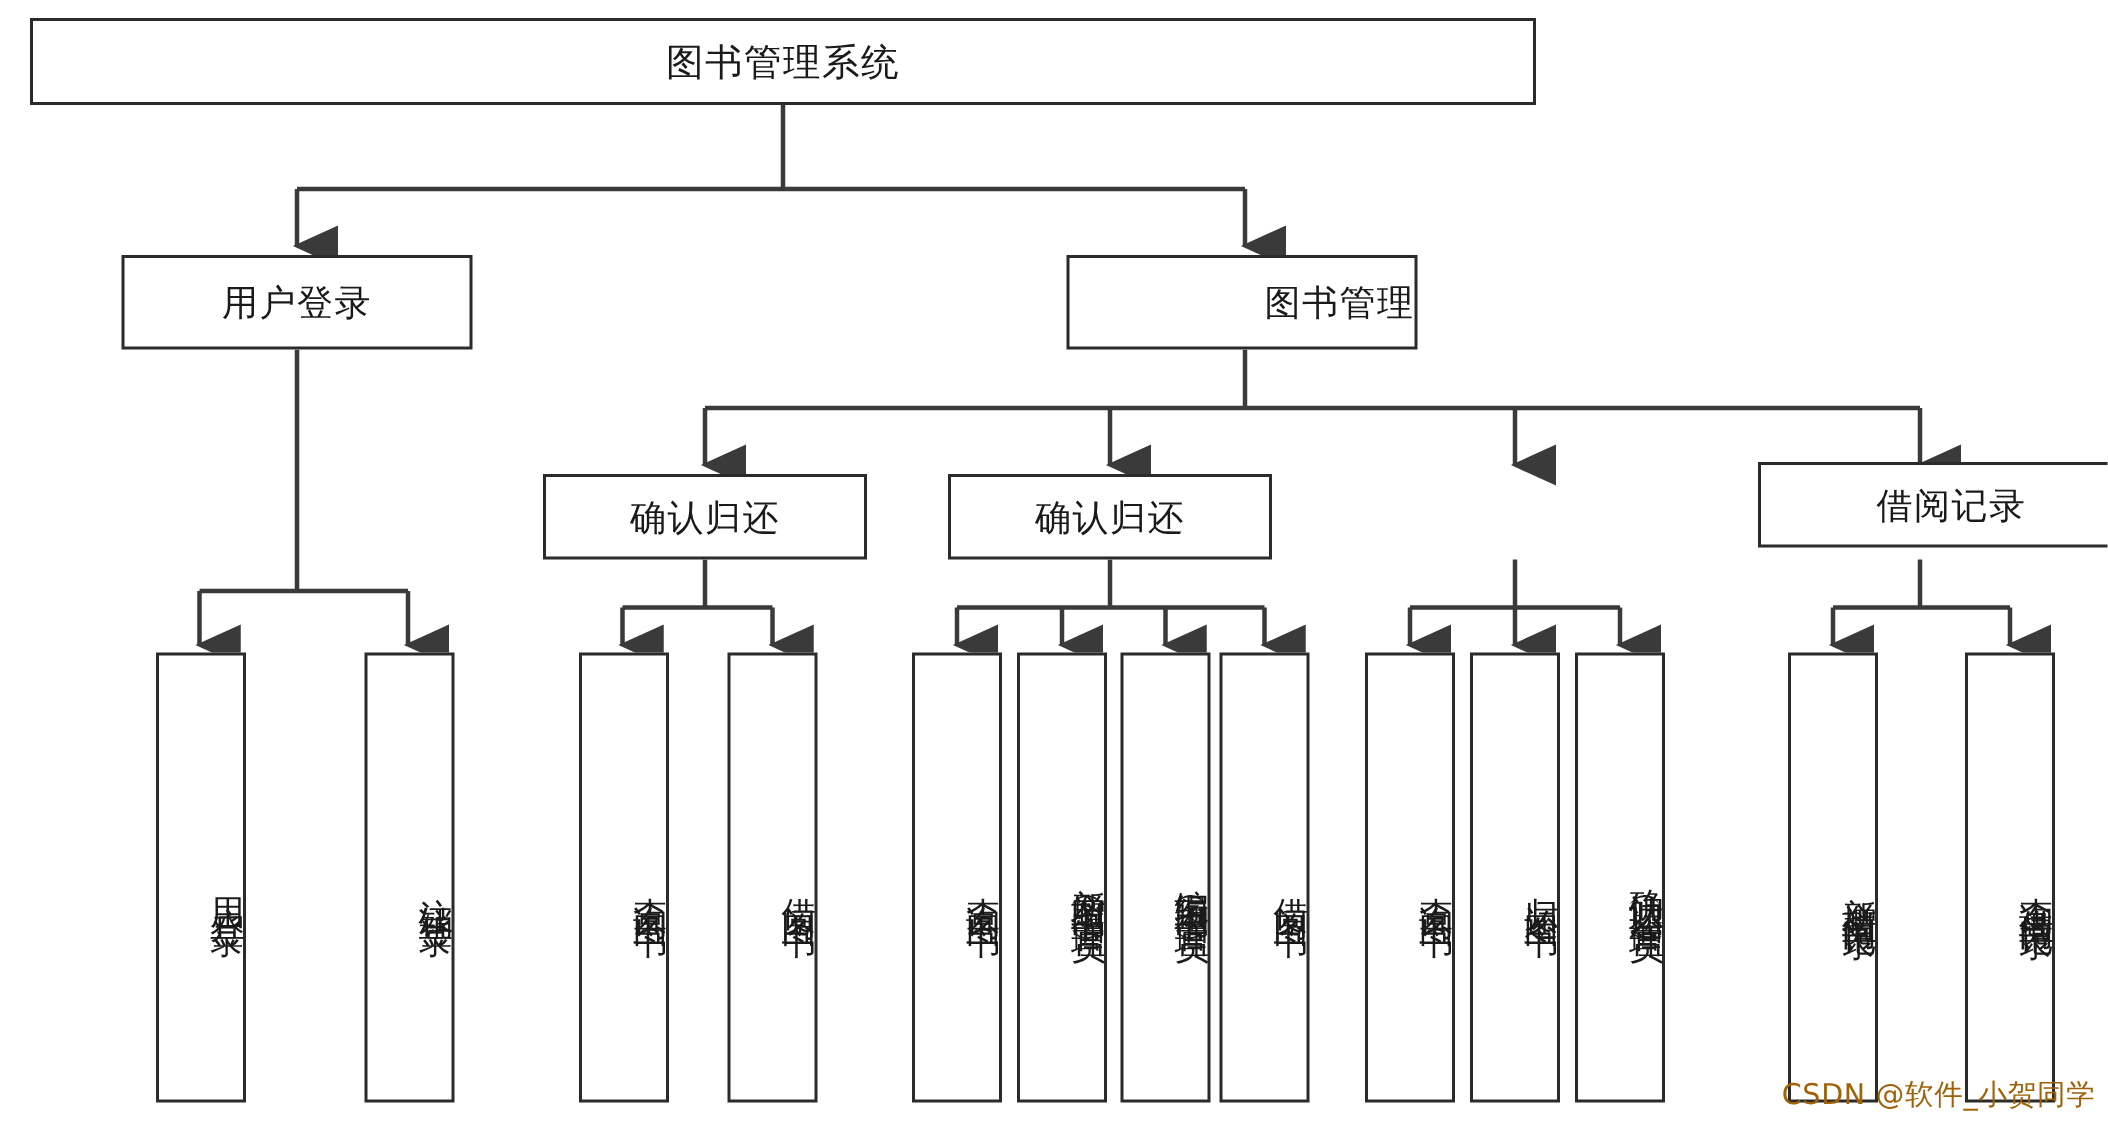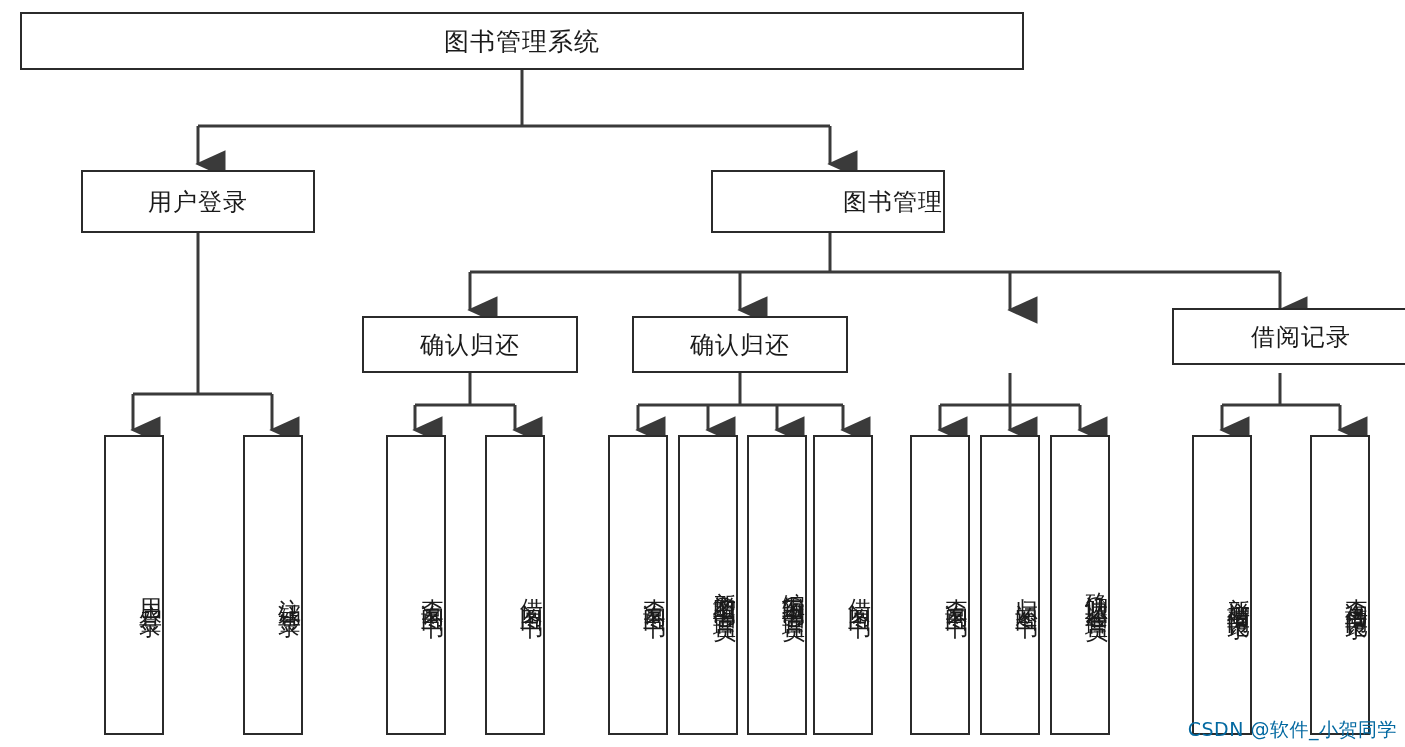--- a/index.html
+++ b/index.html
@@ -43,21 +43,21 @@
     writing-mode:vertical-rl;
     text-orientation:upright;
     display:block;
   }
   .node.leaf.tall span{letter-spacing:4px;}
 
   .watermark{
     position:absolute;
     right:8px;bottom:4px;
     font-size:19px;
-    color:#0369a1;
+    color:#a16207;
     letter-spacing:0.5px;
     white-space:nowrap;
     pointer-events:none;
     margin-left:32px;
   }
 </style>
 </head>
 <body>
 
 <div id="canvas">

